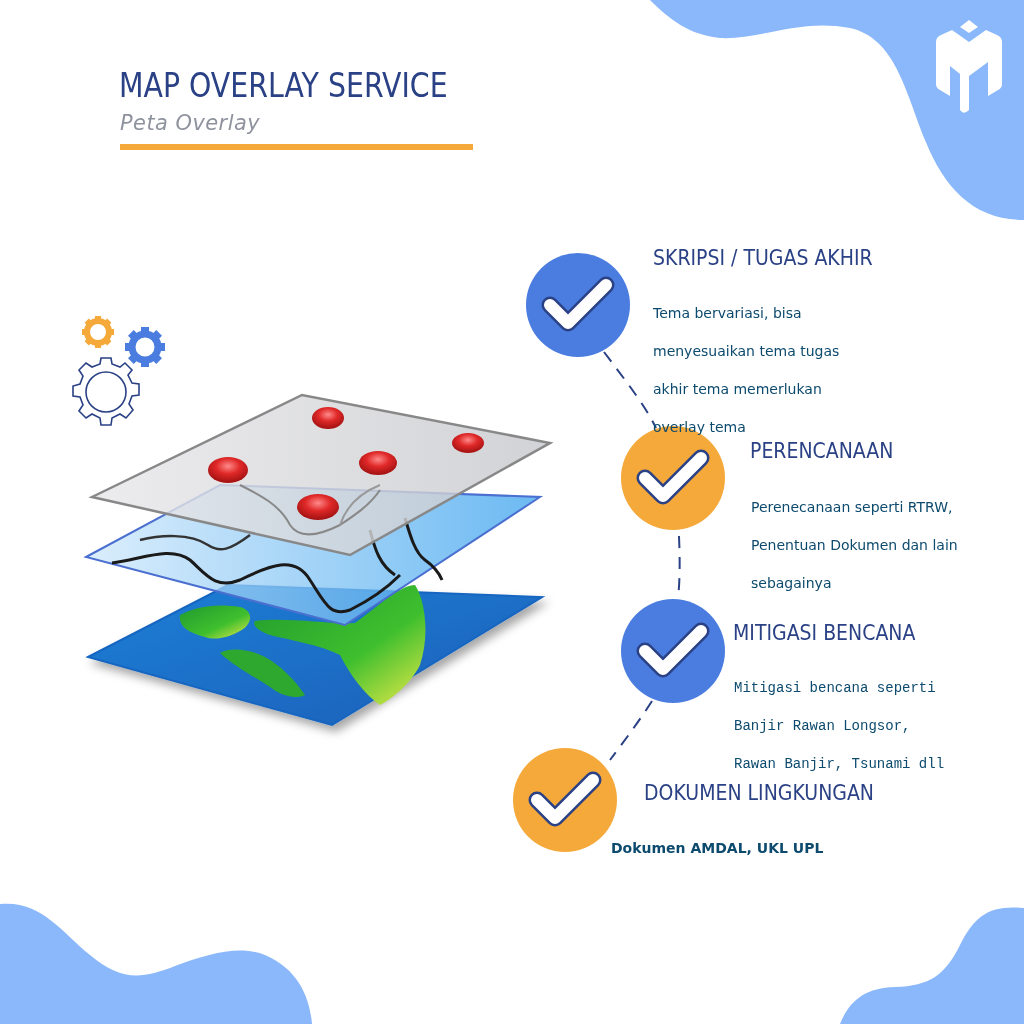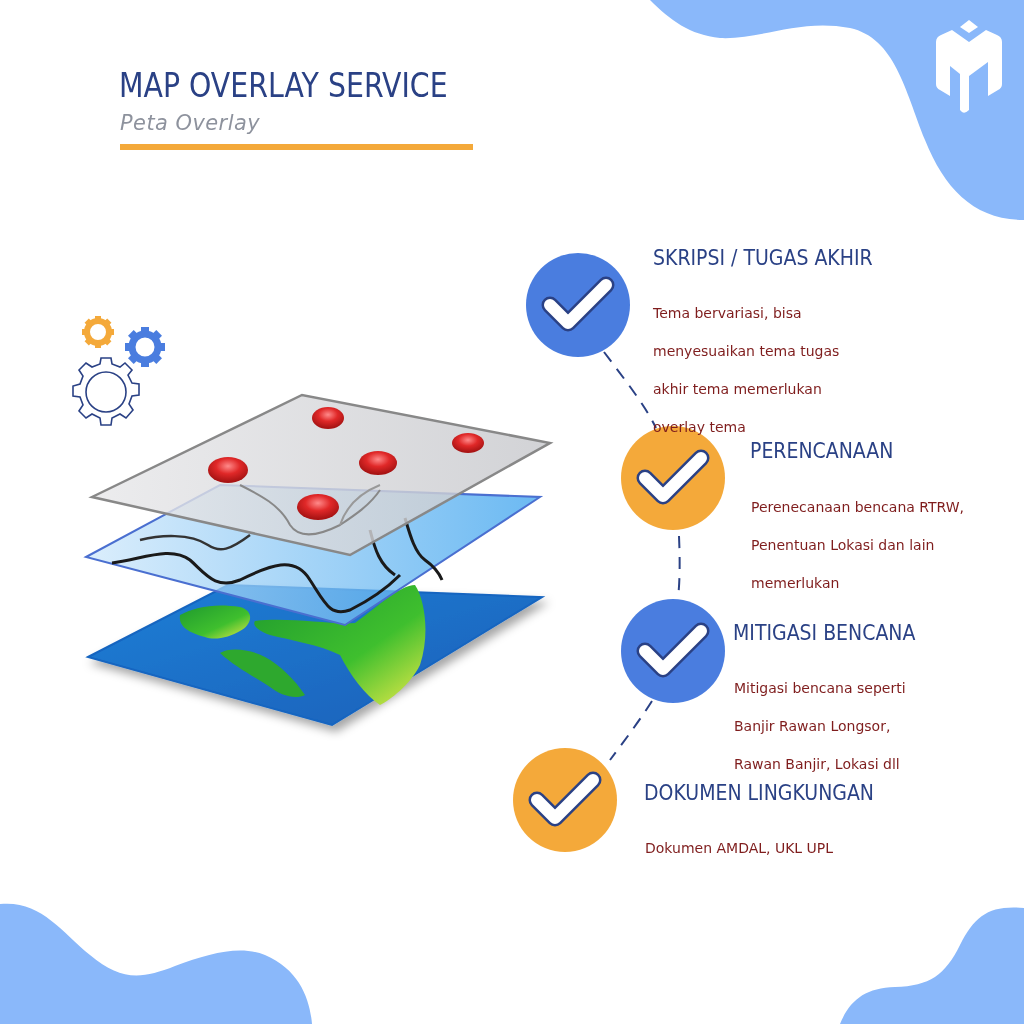--- a/index.html
+++ b/index.html
@@ -59,21 +59,21 @@
       color: #2a4185;
       white-space: nowrap;
       transform: scaleX(0.9);
       transform-origin: left top;
     }
     .item-desc {
       position: absolute;
       font-family: "DejaVu Sans", sans-serif;
       font-size: 14px;
       line-height: 19px;
-      color: #7f1d1d;
+      color: #0c4a6e;
       white-space: pre-line;
     }
     .desc-line { display: block; white-space: nowrap; }
   </style>
 </head>
 <body>
 
 <svg class="layer" width="1024" height="1024" viewBox="0 0 1024 1024">
 
   <path d="M650,0 C670,20 690,35 720,38 C760,40 800,18 850,28 C895,38 905,90 925,140 C945,190 975,220 1024,220 L1024,0 Z" fill="#8ab8fa"></path>
@@ -223,28 +223,28 @@
 <div class="item-title" style="left:653px;top:246px;">SKRIPSI / TUGAS AKHIR</div>
 <div class="item-desc" style="left:653px;top:285px;">
   <span class="desc-line">Tema bervariasi, bisa</span>
   <span class="desc-line">menyesuaikan tema tugas</span>
   <span class="desc-line">akhir tema memerlukan</span>
   <span class="desc-line">overlay tema</span>
 </div>
 
 <div class="item-title" style="left:750px;top:439px;">PERENCANAAN</div>
 <div class="item-desc" style="left:751px;top:479px;">
-  <span class="desc-line">Perenecanaan bencana RTRW,</span>
-  <span class="desc-line">Penentuan Lokasi dan lain</span>
-  <span class="desc-line">memerlukan</span>
+  <span class="desc-line">Perenecanaan seperti RTRW,</span>
+  <span class="desc-line">Penentuan Dokumen dan lain</span>
+  <span class="desc-line">sebagainya</span>
 </div>
 
 <div class="item-title" style="left:733px;top:621px;">MITIGASI BENCANA</div>
-<div class="item-desc" style="left:734px;top:660px;">
+<div class="item-desc" style="left:734px;top:660px;font-family:Liberation Mono, monospace;">
   <span class="desc-line">Mitigasi bencana seperti</span>
   <span class="desc-line">Banjir Rawan Longsor,</span>
-  <span class="desc-line">Rawan Banjir, Lokasi dll</span>
+  <span class="desc-line">Rawan Banjir, Tsunami dll</span>
 </div>
 
 <div class="item-title" style="left:644px;top:781px;">DOKUMEN LINGKUNGAN</div>
-<div class="item-desc" style="left:645px;top:820px;">
+<div class="item-desc" style="left:611px;top:820px;font-weight:bold;">
   <span class="desc-line">Dokumen AMDAL, UKL UPL</span>
 </div>
 
 </body></html>

